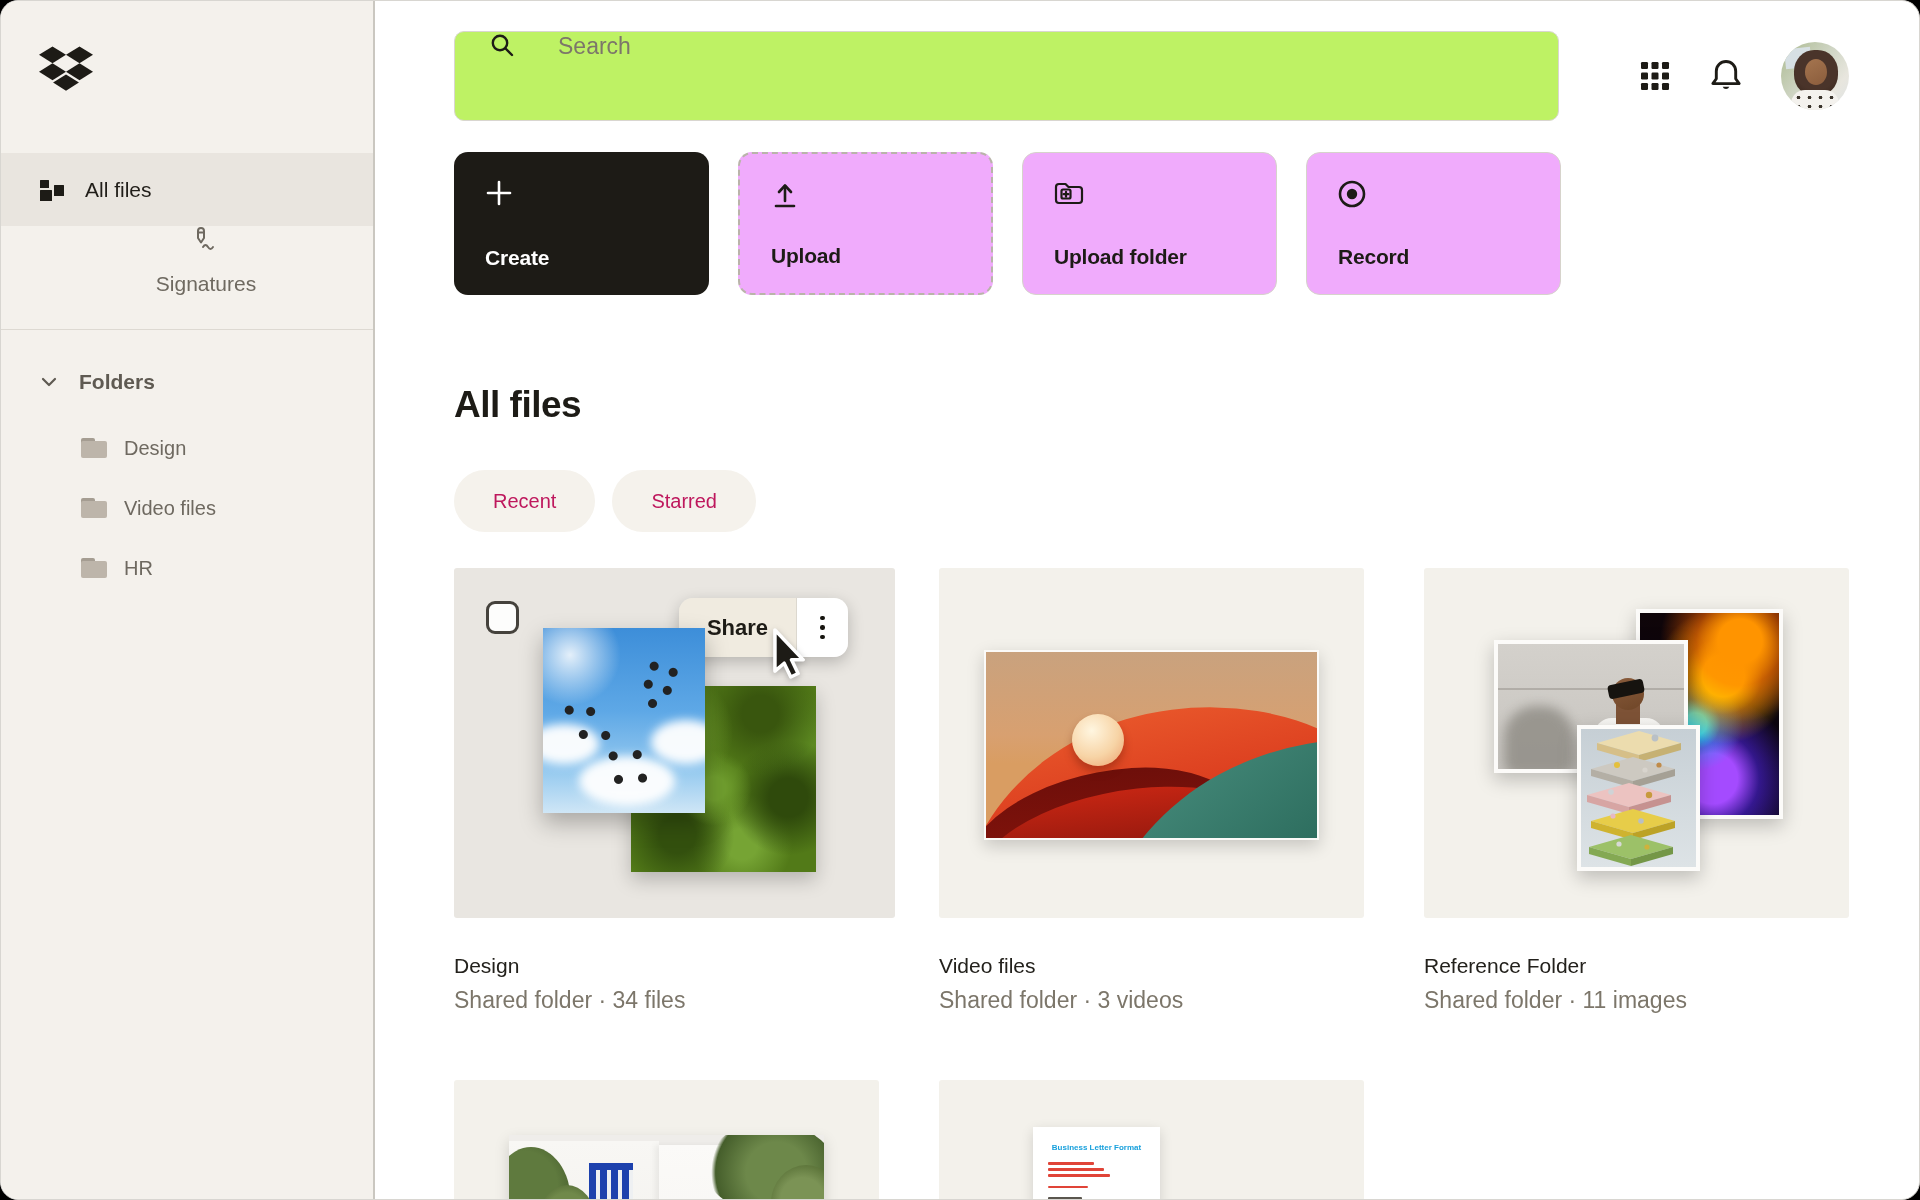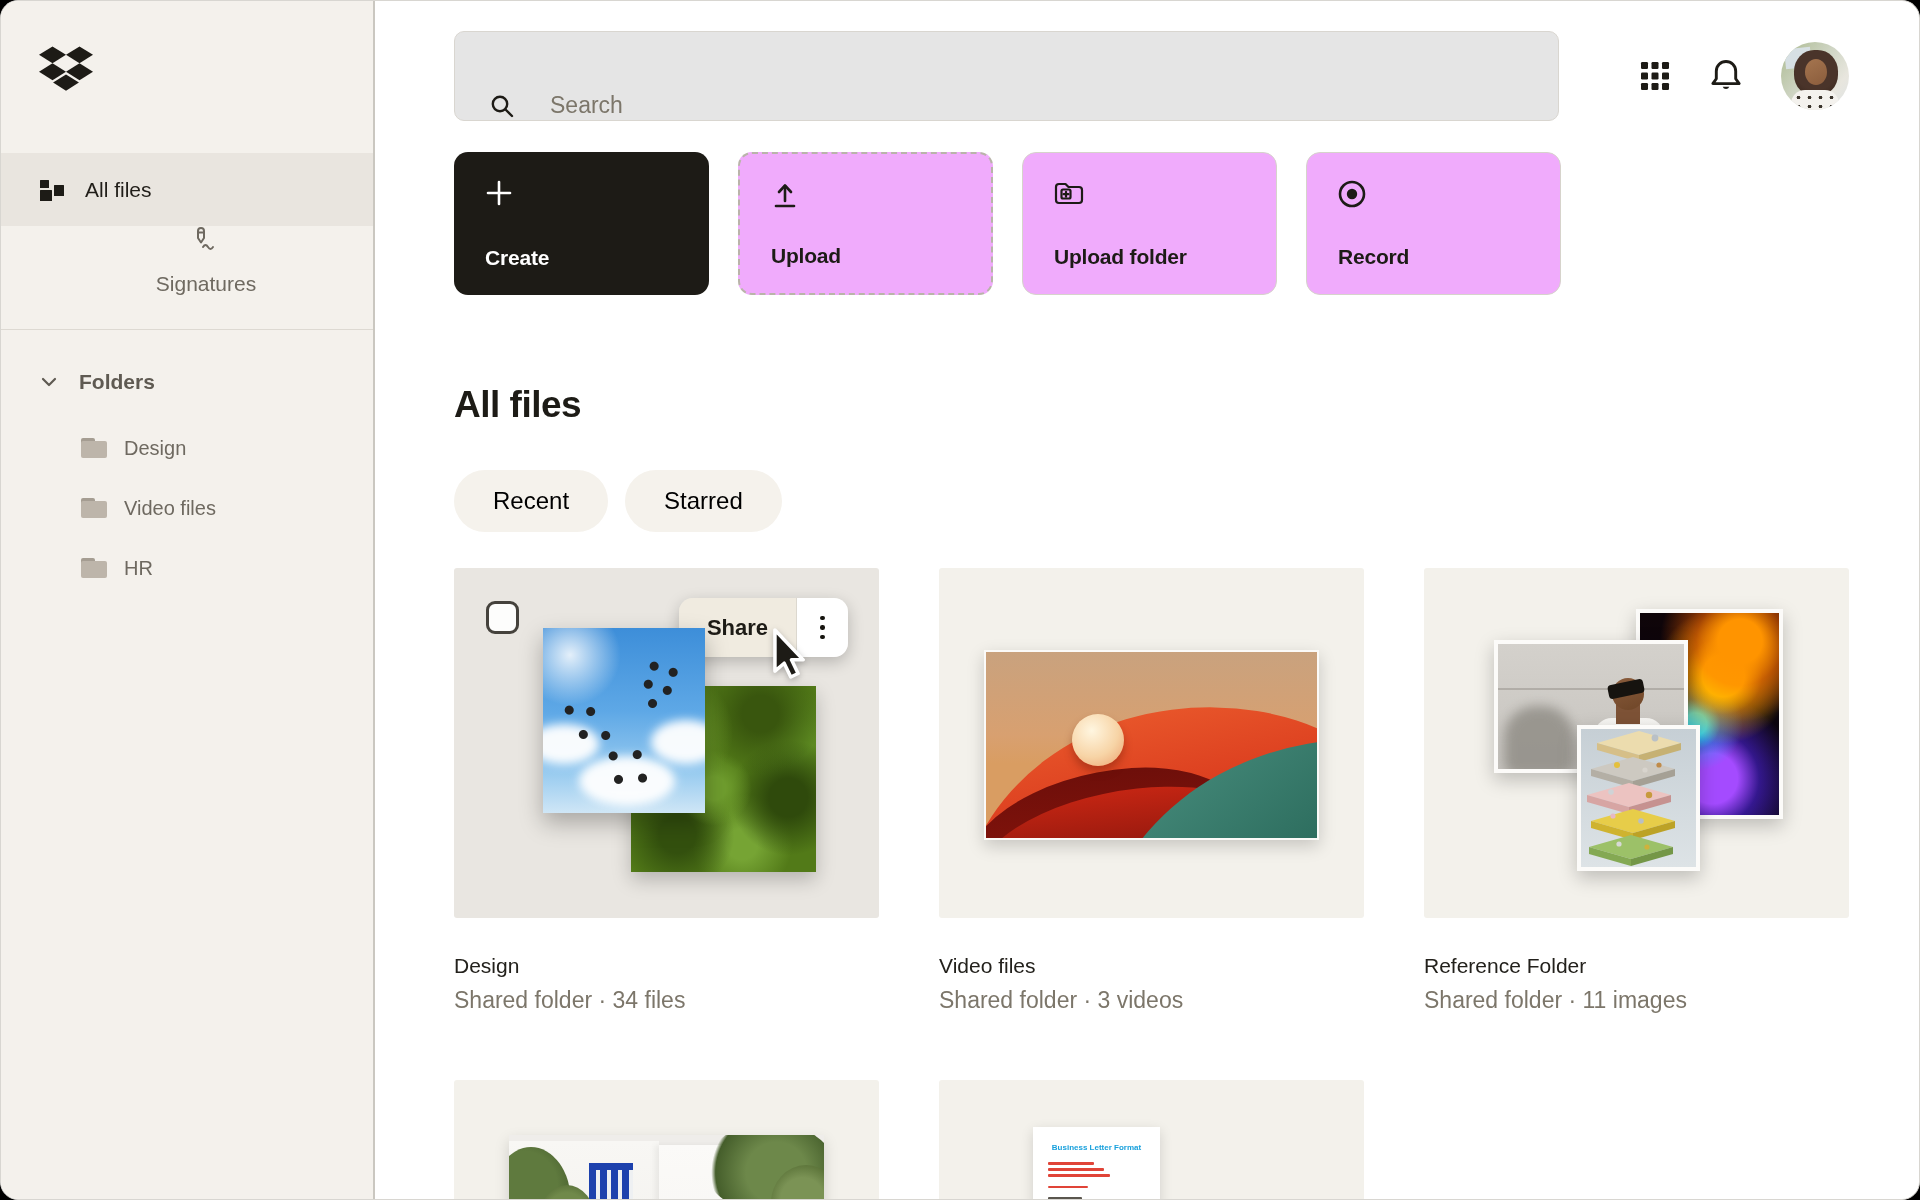--- a/index.html
+++ b/index.html
@@ -16,21 +16,21 @@
   .side-divider{height:1px;background:#ddd9d2;margin-top:29px;}
   .folders-header{display:flex;align-items:center;height:73px;margin-top:15px;padding-left:38px;gap:20px;font-size:21px;font-weight:600;color:#5f5a52;cursor:pointer;}
   .folder-item{display:flex;align-items:center;height:60px;padding-left:80px;gap:17px;font-size:20px;color:#6e6960;cursor:pointer;}
   .folder-glyph{width:26px;height:20px;position:relative;}
   .folder-glyph .tab{position:absolute;left:0;top:0;width:14px;height:7px;background:#a59d92;border-radius:2px 2px 0 0;}
   .folder-glyph .body{position:absolute;left:0;top:3px;width:26px;height:17px;background:#bdb5aa;border-radius:2px;}
 
   
   .main{position:absolute;left:374px;top:0;right:0;bottom:0;padding-left:79px;box-sizing:border-box;}
   .topbar{display:flex;align-items:center;margin-top:30px;padding-right:70px;}
-  .searchbar{width:1105px;height:90px;border:1px solid #d9d6d0;border-radius:10px;display:flex;align-items:flex-end;padding-left:34px;gap:32px;box-sizing:border-box;background:#e5e5e5;}
+  .searchbar{width:1105px;height:90px;border:1px solid #d9d6d0;border-radius:10px;display:flex;align-items:flex-start;padding-left:34px;gap:40px;box-sizing:border-box;background:#bef264;}
   .searchbar input{border:none;outline:none;background:transparent;font-size:23px;color:#1d1b16;flex:1;font-family:inherit;}
   .searchbar input::placeholder{color:#7c766a;}
   .top-icons{margin-left:auto;display:flex;align-items:center;gap:38px;}
   .icon-btn{cursor:pointer;display:flex;align-items:center;justify-content:center;}
   .avatar{width:68px;height:68px;border-radius:50%;overflow:hidden;position:relative;cursor:pointer;
     background:linear-gradient(130deg,#aab98e 0%,#cfd5c4 45%,#e8e6de 75%,#dfe4e6 100%);}
   .avatar .win{position:absolute;left:4px;top:6px;width:26px;height:20px;background:#d7e0e4;transform:rotate(-6deg);}
   .avatar .hair{position:absolute;left:13px;top:8px;width:44px;height:46px;background:radial-gradient(circle at 50% 40%,#4a342a 0 60%,#352319 100%);border-radius:46%;}
   .avatar .face{position:absolute;left:24px;top:17px;width:22px;height:26px;background:linear-gradient(150deg,#a5754f,#8a5c3c);border-radius:50%;}
   .avatar .top{position:absolute;left:10px;bottom:-6px;width:48px;height:26px;background:#f4f2ee;border-radius:14px 14px 0 0;
@@ -41,25 +41,25 @@
   .action-btn{position:relative;width:255px;height:143px;border-radius:14px;box-sizing:border-box;cursor:pointer;background:#f0abfc;border:1px solid #d6d3cb;}
   .action-btn .a-icon{position:absolute;left:30px;top:26px;}
   .action-btn .a-label{position:absolute;left:31px;bottom:25px;font-size:21px;font-weight:600;color:#1d1b16;letter-spacing:-.2px;}
   .action-btn.primary{background:#1d1b16;border:none;}
   .action-btn.primary .a-label{color:#fff;margin-top:20px;}
   .action-btn.dashed{border:2px dashed #b9b4a9;}
 
   
   .heading{margin-top:89px;font-size:37px;font-weight:700;color:#1d1b16;letter-spacing:-.5px;}
   .chips{display:flex;gap:17px;margin-top:44px;}
-  .chip{height:62px;padding:0 39px;border-radius:32px;background:#f5f2ec;display:flex;align-items:center;font-size:24px;color:#000000;cursor:pointer;}
+  .chip{height:62px;padding:0 39px;border-radius:32px;background:#f5f2ec;display:flex;align-items:center;font-size:20px;color:#be185d;cursor:pointer;}
 
   .grid{margin-top:36px;display:grid;grid-template-columns:repeat(3,425px);column-gap:60px;row-gap:66px;}
   .tile{position:relative;width:425px;height:350px;background:#f3f1eb;border-radius:3px;cursor:pointer;}
-  .tile.hovered{background:#e9e6e1;}
+  .tile.hovered{background:#e9e6e1;padding-left:16px;}
   .card-title{margin-top:36px;font-size:21px;font-weight:500;color:#23211c;}
   .card-meta{margin-top:9px;font-size:23px;color:#7c766a;}
 
   
   .checkbox{position:absolute;left:32px;top:33px;width:33px;height:33px;background:#fdfdfc;border:3px solid #45423c;border-radius:9px;box-sizing:border-box;cursor:pointer;}
   .share-pill{position:absolute;left:225px;top:30px;display:flex;height:59px;border-radius:14px;box-shadow:0 5px 16px rgba(0,0,0,.22);overflow:hidden;}
   .share-main{width:117px;background:#f0ebe0;display:flex;align-items:center;justify-content:center;font-size:22px;font-weight:700;color:#1d1b16;cursor:pointer;}
   .share-more{width:51px;background:#fff;border-left:1px solid #dcd8cf;display:flex;flex-direction:column;align-items:center;justify-content:center;gap:5px;cursor:pointer;}
   .share-more i{width:4.5px;height:4.5px;border-radius:50%;background:#16140f;}
   .cursor-svg{position:absolute;left:318px;top:60px;filter:drop-shadow(0 2px 3px rgba(0,0,0,.25));}

